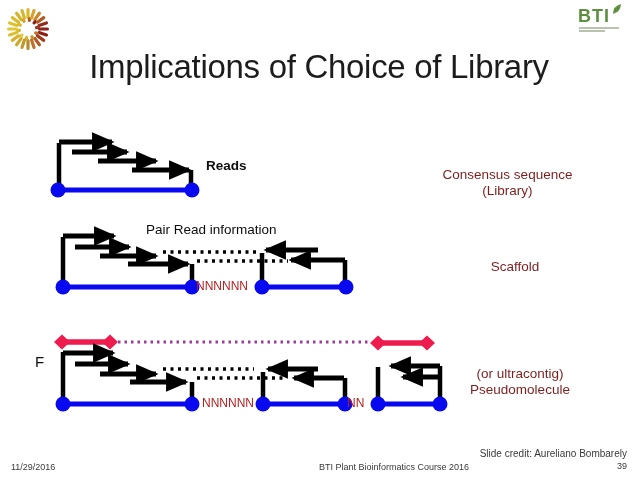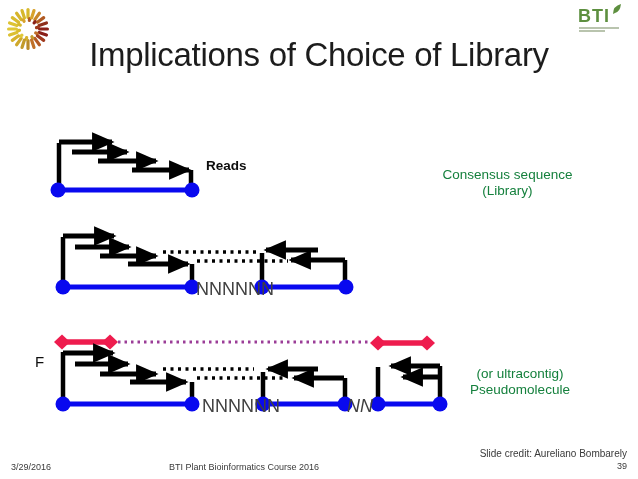--- a/index.html
+++ b/index.html
@@ -1,23 +1,23 @@
 <!DOCTYPE html>
 <html style="--contig_blue: #0909ef; --marker_red: #ee1c4e; --optical_purple: #9b3d97; --bti_green: #5d8f3f; --title_text: #1c1c1c; --footer_text: #3a3a3a;"><head>
 <meta charset="utf-8">
 <style>
   html,body{margin:0;padding:0;background:#fff;}
   .slide{position:relative;width:638px;height:479px;background:#fff;overflow:hidden;
          font-family:"Liberation Sans",sans-serif;}
-  .title{position:absolute;left:0;right:0;top:36px;margin:0;text-align:center;
+  .title{position:absolute;left:0;right:0;top:36px;margin:12px;text-align:center;
          font-size:33px;font-weight:400;color:var(--title_text,#1c1c1c);letter-spacing:-0.3px;}
   .dg{position:absolute;left:0;top:0;}
   .lbl{position:absolute;color:#0d0d0d;font-size:13.5px;white-space:nowrap;}
-  .stage{position:absolute;color:#15803d;font-size:13.5px;text-align:center;line-height:15.5px;}
-  .gap{position:absolute;color:#404040;font-size:18px;white-space:nowrap;}
+  .stage{position:absolute;color:#7f1d1d;font-size:13.5px;text-align:center;line-height:15.5px;}
+  .gap{position:absolute;color:#b91c1c;font-size:12px;white-space:nowrap;}
   .flbl{position:absolute;color:#0d0d0d;font-size:15px;}
   .foot{position:absolute;color:var(--footer_text,#3a3a3a);font-size:9px;white-space:nowrap;}
   .credit{font-size:10px;text-align:right;}
   
   .k{stroke:#000;stroke-width:4.5;fill:none;}
   .ar{stroke:#000;stroke-width:5;marker-end:url(#ah);}
   .bl{stroke:var(--contig_blue,#0909ef);stroke-width:5;}
   .bd{fill:var(--contig_blue,#0909ef);}
   .dk{stroke:#000;stroke-width:3.5;stroke-dasharray:3 4.5;}
   .rd{stroke:var(--marker_red,#ee1c4e);stroke-width:5.5;}
@@ -163,34 +163,36 @@
     </g>
   </svg>
 
   <div class="lbl" style="left:206px;top:158px;font-weight:bold;">Reads</div>
 
   <div class="stage" style="left:420px;top:167px;width:175px;">
     <div>Consensus sequence</div>
     <div>(Library)</div>
   </div>
 
+  <div class="lbl" style="left:146px;top:222px;">Pair Read information</div>
 
   <div class="gap" style="left:196px;top:279px;">NNNNNN</div>
 
   <div class="stage" style="left:435px;top:259px;width:160px;">
+    <div>Scaffold</div>
   </div>
 
 
   <div class="flbl" style="left:35px;top:353px;">F</div>
 
   <div class="gap" style="left:202px;top:396px;">NNNNNN</div>
-  <div class="gap" style="left:347px;top:396px;font-style:italic;">NN</div>
+  <div class="gap" style="left:347px;top:396px;">NN</div>
 
   <div class="stage" style="left:445px;top:366px;width:150px;">
     <div>(or ultracontig)</div>
     <div>Pseudomolecule</div>
   </div>
 
-  <div class="foot" style="left:11px;top:462px;">3/29/2016</div>
-  <div class="foot" style="left:169px;top:462px;width:300px;text-align:left;">BTI Plant Bioinformatics Course 2016</div>
+  <div class="foot" style="left:11px;top:462px;">11/29/2016</div>
+  <div class="foot" style="left:169px;top:462px;width:300px;text-align:right;">BTI Plant Bioinformatics Course 2016</div>
   <div class="foot credit" style="right:11px;top:448px;">Slide credit: Aureliano Bombarely</div>
   <div class="foot" style="right:11px;top:461px;">39</div>
 </div>
 
 </body></html>

